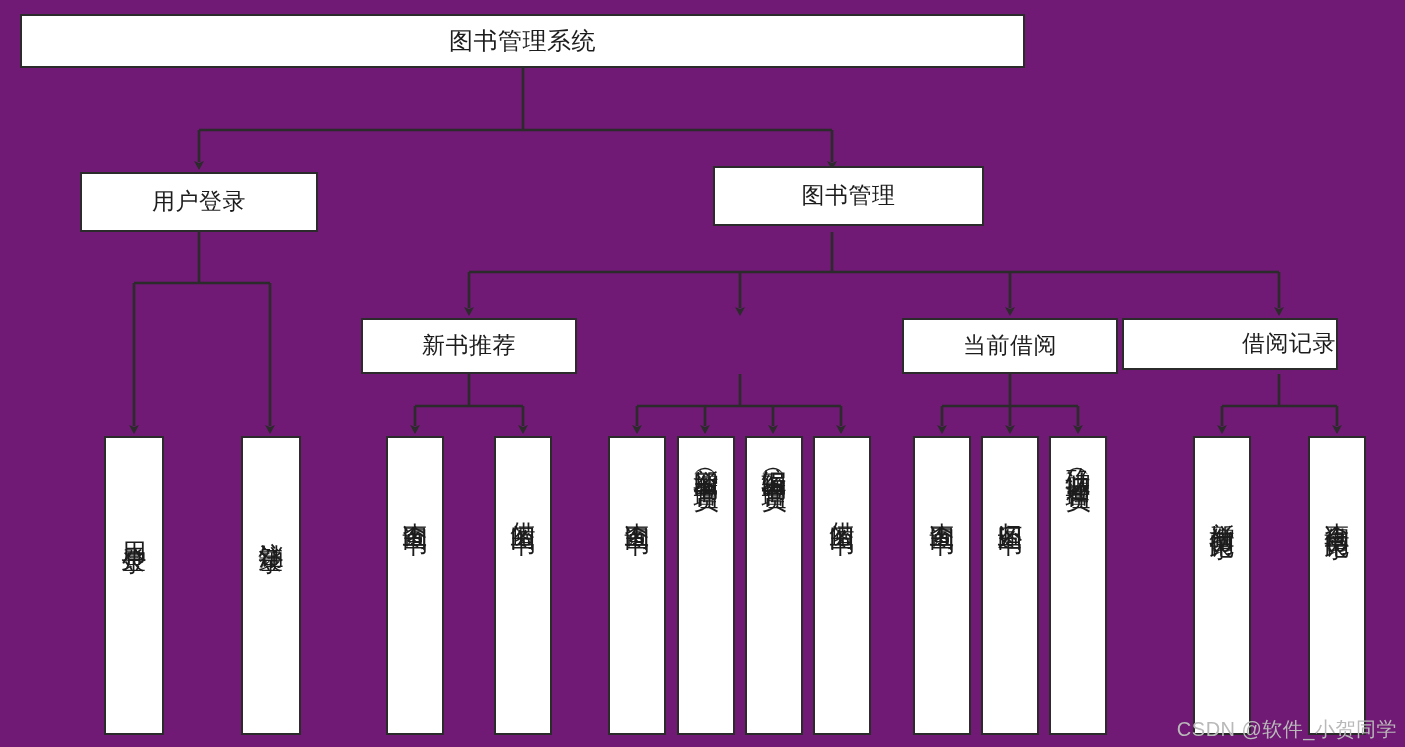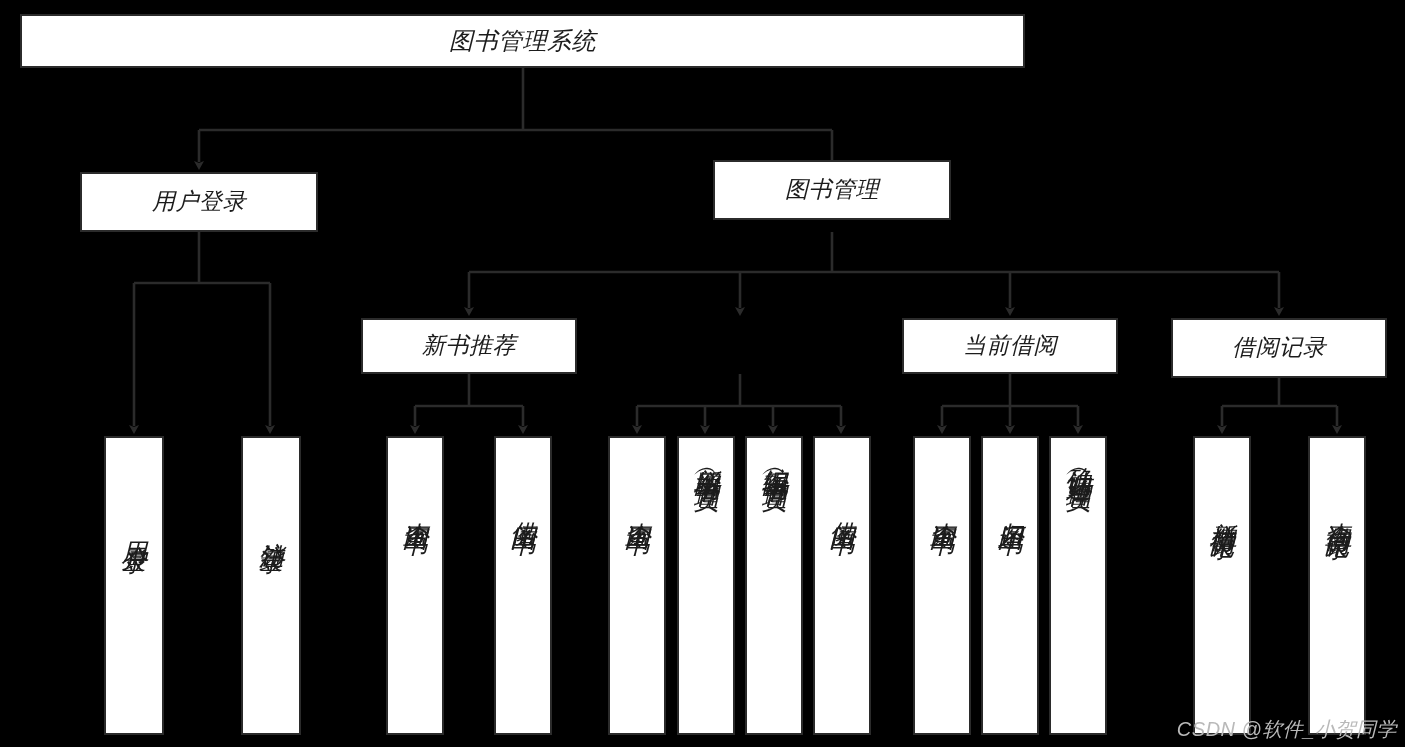--- a/index.html
+++ b/index.html
@@ -8,23 +8,22 @@
     padding: 0;
     background: #ffffff;
   }
   body {
     font-family: "Liberation Sans", "DejaVu Sans", sans-serif;
   }
   #canvas {
     position: relative;
     width: 1405px;
     height: 747px;
-    background: #000000;
+    background: #701a75;
     overflow: hidden;
-    font-style: italic;
   }
   svg#edges {
     position: absolute;
     left: 0;
     top: 0;
     width: 1405px;
     height: 747px;
     pointer-events: none;
   }
   .node {
@@ -138,31 +137,31 @@
     </g>
   </svg>
 
   <div class="node root horizontal" style="left:20px; top:14px; width:1005px; height:54px;">
     <span class="label">图书管理系统</span>
   </div>
 
   <div class="node horizontal" style="left:80px; top:172px; width:238px; height:60px;">
     <span class="label">用户登录</span>
   </div>
-  <div class="node horizontal" style="left:713px; top:160px; width:238px; height:60px;">
+  <div class="node horizontal" style="left:713px; top:166px; width:271px; height:60px;">
     <span class="label">图书管理</span>
   </div>
 
   <div class="node horizontal" style="left:361px; top:318px; width:216px; height:56px;">
     <span class="label">新书推荐</span>
   </div>
   <div class="node horizontal" style="left:902px; top:318px; width:216px; height:56px;">
     <span class="label">当前借阅</span>
   </div>
-  <div class="node horizontal" style="left:1171px; top:318px; width:216px; height:60px;">
+  <div class="node horizontal" style="left:1122px; top:318px; width:216px; height:52px;justify-content:flex-end;">
     <span class="label">借阅记录</span>
   </div>
 
   <div class="node vertical mid" style="left:104px; top:436px; width:60px; height:299px;">
     <span class="label">用户登录</span>
   </div>
   <div class="node vertical mid" style="left:241px; top:436px; width:60px; height:299px;">
     <span class="label">注销登录</span>
   </div>
 

